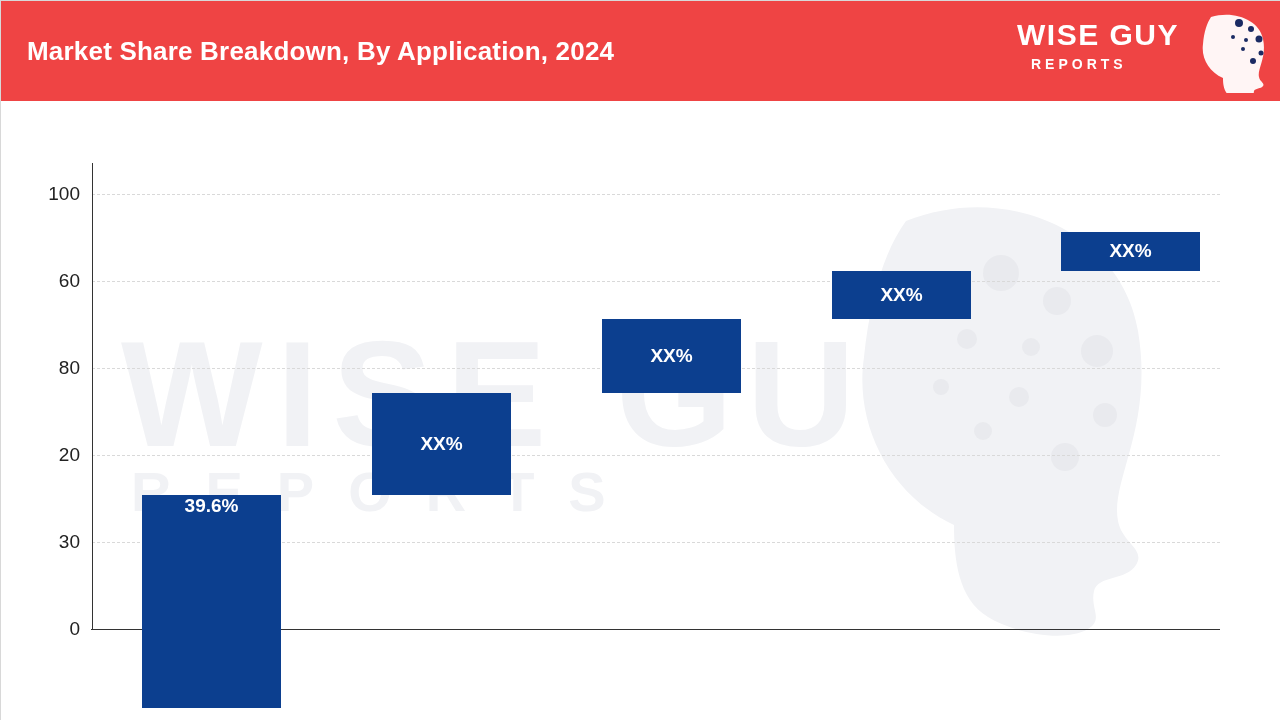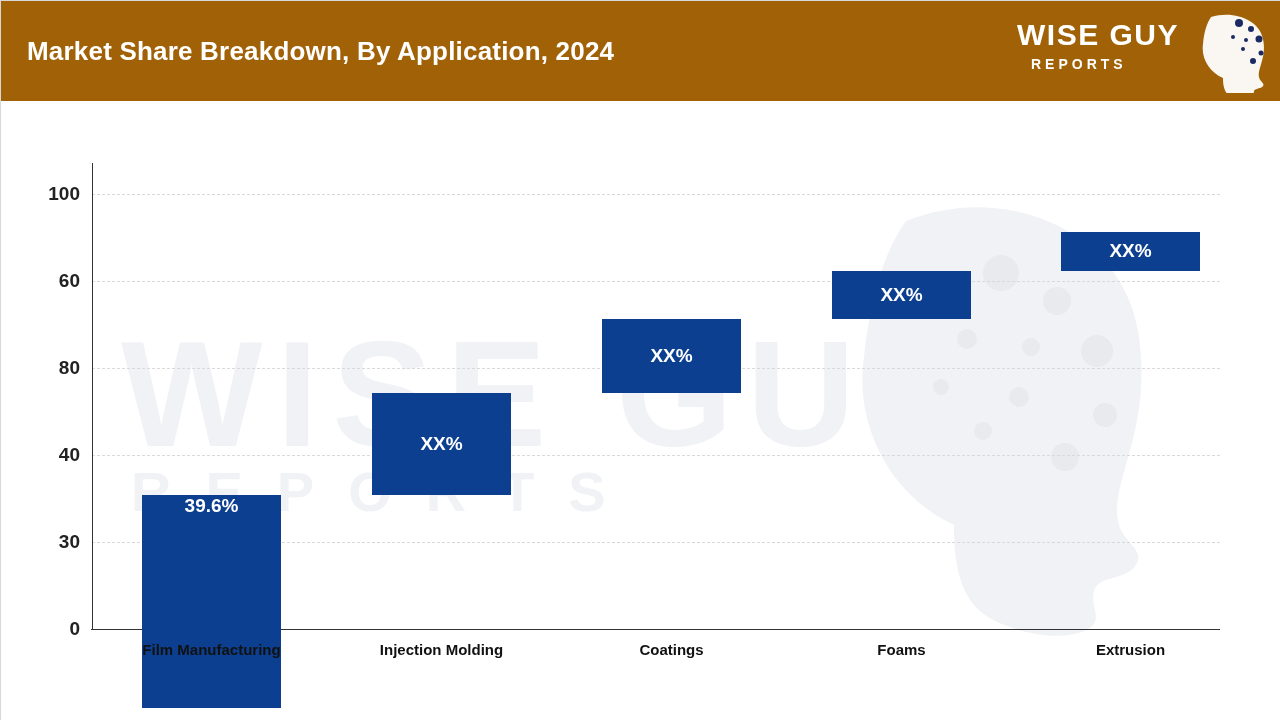--- a/index.html
+++ b/index.html
@@ -16,21 +16,21 @@
     height: 720px;
     background: #ffffff;
     border: 1px solid #d8d8d8;
   }
 
   
   .header {
     position: absolute;
     left: 0; top: 0;
     width: 1280px; height: 100px;
-    background: #a16207;
+    background: #ef4444;
     display: flex;
     align-items: center;
   }
   .header-title {
     color: #ffffff;
     font-size: 26px;
     font-weight: bold;
     margin-left: 26px;
     letter-spacing: 0.2px;
     white-space: nowrap;
@@ -91,21 +91,20 @@
     width: 91px; height: 466px;
   }
   .ylabel {
     position: absolute;
     right: 12px;
     transform: translateY(-50%);
     font-size: 19px;
     color: #222222;
     text-align: left;
     white-space: nowrap;
-    font-weight: bold;
   }
 
   .bar {
     position: absolute;
     background: #0c3f8f;
     display: flex;
     justify-content: center;
     margin-top: 38px;
   }
   .bar-value {
@@ -180,21 +179,21 @@
         <circle cx="966" cy="238" r="10"></circle>
         <circle cx="1030" cy="246" r="9"></circle>
         <circle cx="982" cy="330" r="9"></circle>
         <circle cx="940" cy="286" r="8"></circle>
       </g>
     </svg>
 
     <div class="ylabels">
       <div class="ylabel" style="top:466px">0</div>
       <div class="ylabel" style="top:379.0px">30</div>
-      <div class="ylabel" style="top:291.9px">40</div>
+      <div class="ylabel" style="top:291.9px">20</div>
       <div class="ylabel" style="top:204.9px">80</div>
       <div class="ylabel" style="top:117.8px">60</div>
       <div class="ylabel" style="top:30.8px">100</div>
     </div>
 
     <div class="plot">
 
       <div class="gridline" style="top:379.0px"></div>
       <div class="gridline" style="top:291.9px"></div>
       <div class="gridline" style="top:204.9px"></div>
@@ -218,22 +217,15 @@
 
       <div class="bar" style="left:740px; width:139px; top:69.8px; height:47.9px;">
         <span class="bar-value center">XX%</span>
       </div>
 
       <div class="bar" style="left:969px; width:139px; top:30.6px; height:39.2px;">
         <span class="bar-value center">XX%</span>
       </div>
     </div>
 
-    <div class="xlabels">
-      <div class="xlabel" style="left:119.5px">Film Manufacturing</div>
-      <div class="xlabel" style="left:349.5px">Injection Molding</div>
-      <div class="xlabel" style="left:579.5px">Coatings</div>
-      <div class="xlabel" style="left:809.5px">Foams</div>
-      <div class="xlabel" style="left:1038.5px">Extrusion</div>
-    </div>
 
   </div>
 </div>
 
 </body></html>

